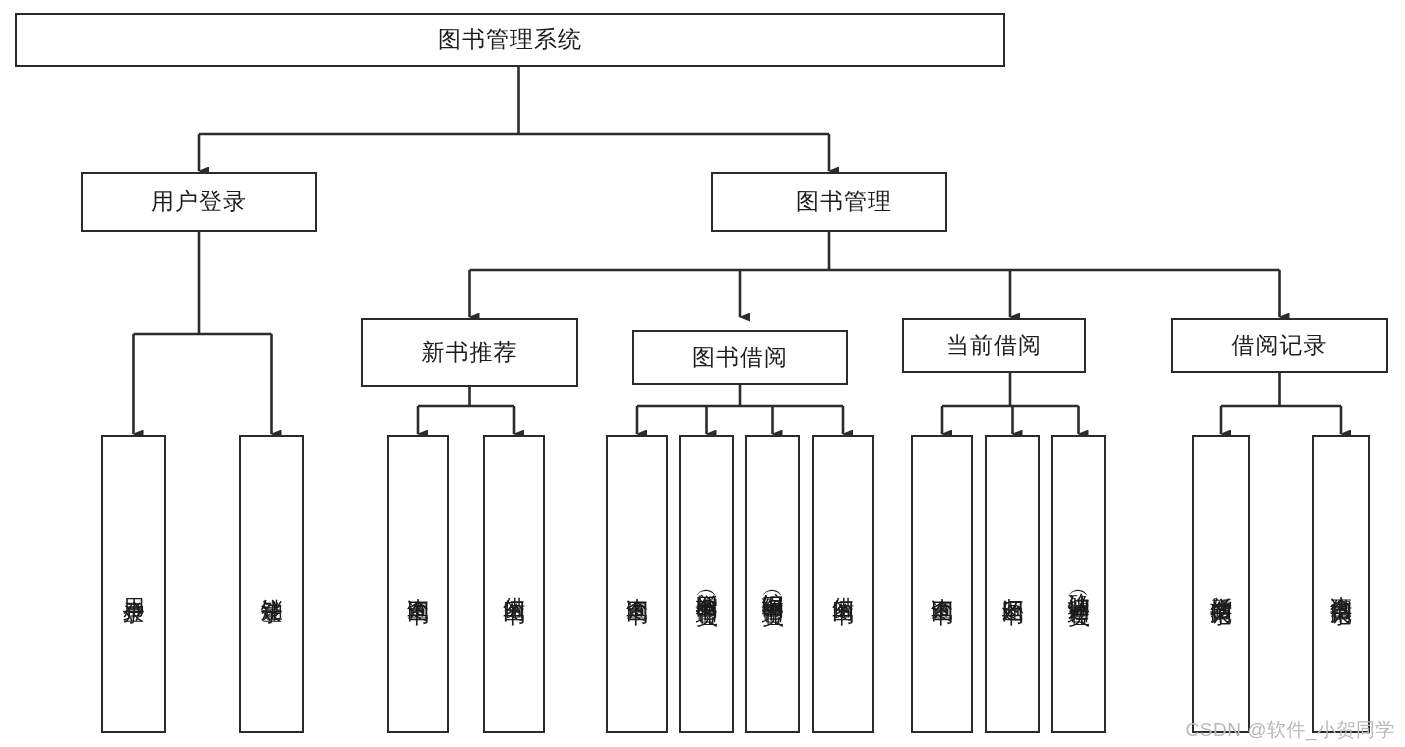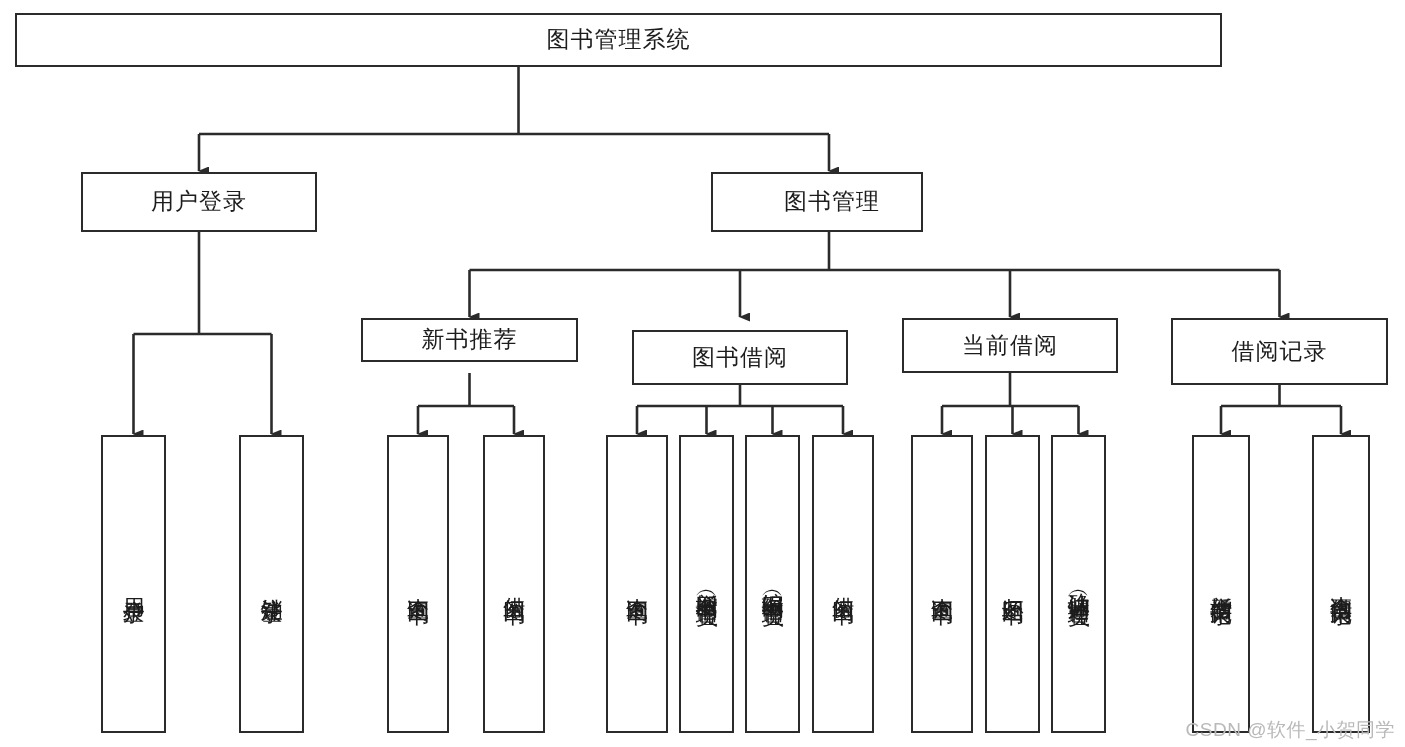--- a/index.html
+++ b/index.html
@@ -93,41 +93,41 @@
         <path d="M942,406 L942,434" marker-end="url(#arrow)"></path>
         <path d="M1012.5,406 L1012.5,434" marker-end="url(#arrow)"></path>
         <path d="M1078.5,406 L1078.5,434" marker-end="url(#arrow)"></path>
         <path d="M1279.5,373 L1279.5,406"></path>
         <path d="M1221,406 L1341,406"></path>
         <path d="M1221,406 L1221,434" marker-end="url(#arrow)"></path>
         <path d="M1341,406 L1341,434" marker-end="url(#arrow)"></path>
       </g>
   </svg>
 
-  <div class="node h" style="left: 15px; top: 13px; width: 1207px; height: 54px;">
+  <div class="node h" style="left: 15px; top: 13px; width: 990px; height: 54px;">
       <span>图书管理系统</span>
     </div>
 
   <div class="node h" style="left: 81px; top: 172px; width: 236px; height: 60px;">
       <span>用户登录</span>
     </div>
-  <div class="node h" style="left: 711px; top: 172px; width: 212px; height: 60px; padding-left: 30px;">
+  <div class="node h" style="left: 711px; top: 172px; width: 236px; height: 60px; padding-left: 30px;">
       <span>图书管理</span>
     </div>
 
-  <div class="node h" style="left: 361px; top: 318px; width: 217px; height: 44px;">
+  <div class="node h" style="left: 361px; top: 318px; width: 217px; height: 69px;">
       <span>新书推荐</span>
     </div>
   <div class="node h" style="left: 632px; top: 330px; width: 216px; height: 55px;">
       <span>图书借阅</span>
     </div>
-  <div class="node h" style="left: 902px; top: 318px; width: 216px; height: 55px;">
+  <div class="node h" style="left: 902px; top: 318px; width: 184px; height: 55px;">
       <span>当前借阅</span>
     </div>
-  <div class="node h" style="left: 1171px; top: 318px; width: 217px; height: 67px;">
+  <div class="node h" style="left: 1171px; top: 318px; width: 217px; height: 55px;">
       <span>借阅记录</span>
     </div>
 
   <div class="node v" style="left: 101px; top: 435px; width: 65px; height: 298px;">
       <span class="vtext">用户登录</span>
     </div>
   <div class="node v" style="left: 239px; top: 435px; width: 65px; height: 298px;">
       <span class="vtext">注销登录</span>
     </div>
   <div class="node v" style="left: 387px; top: 435px; width: 62px; height: 298px;">

